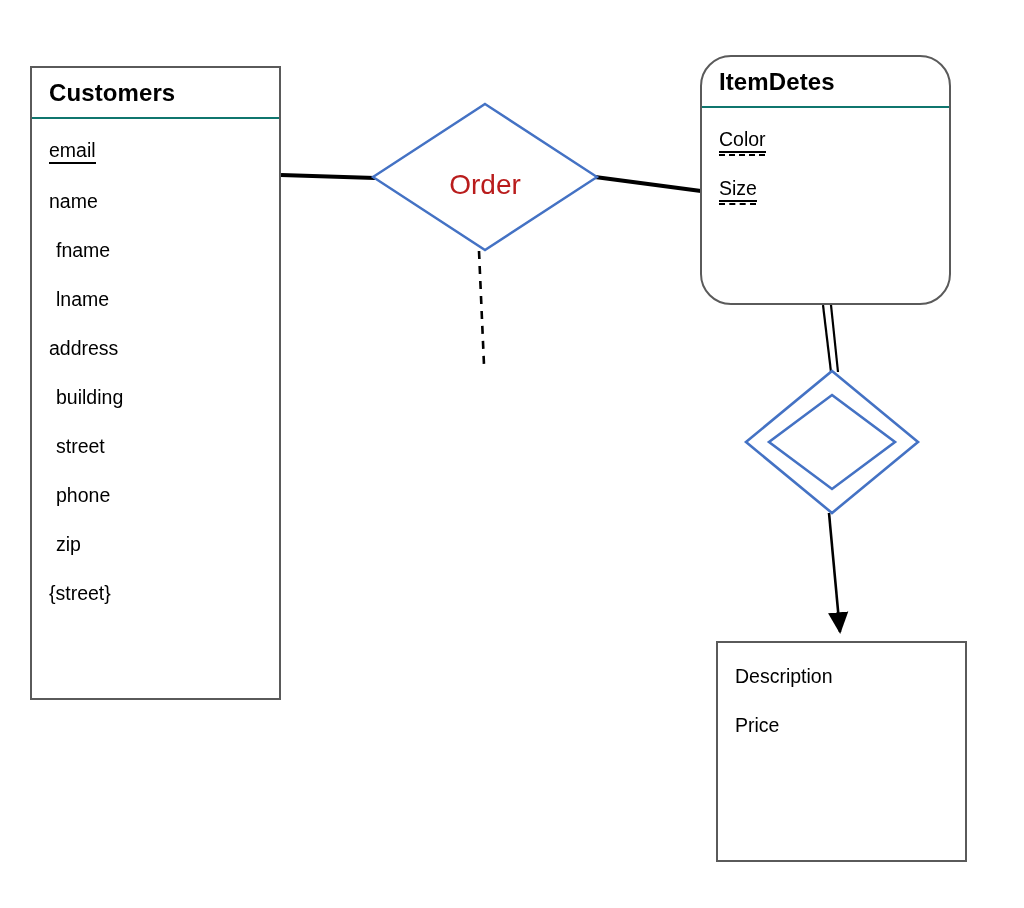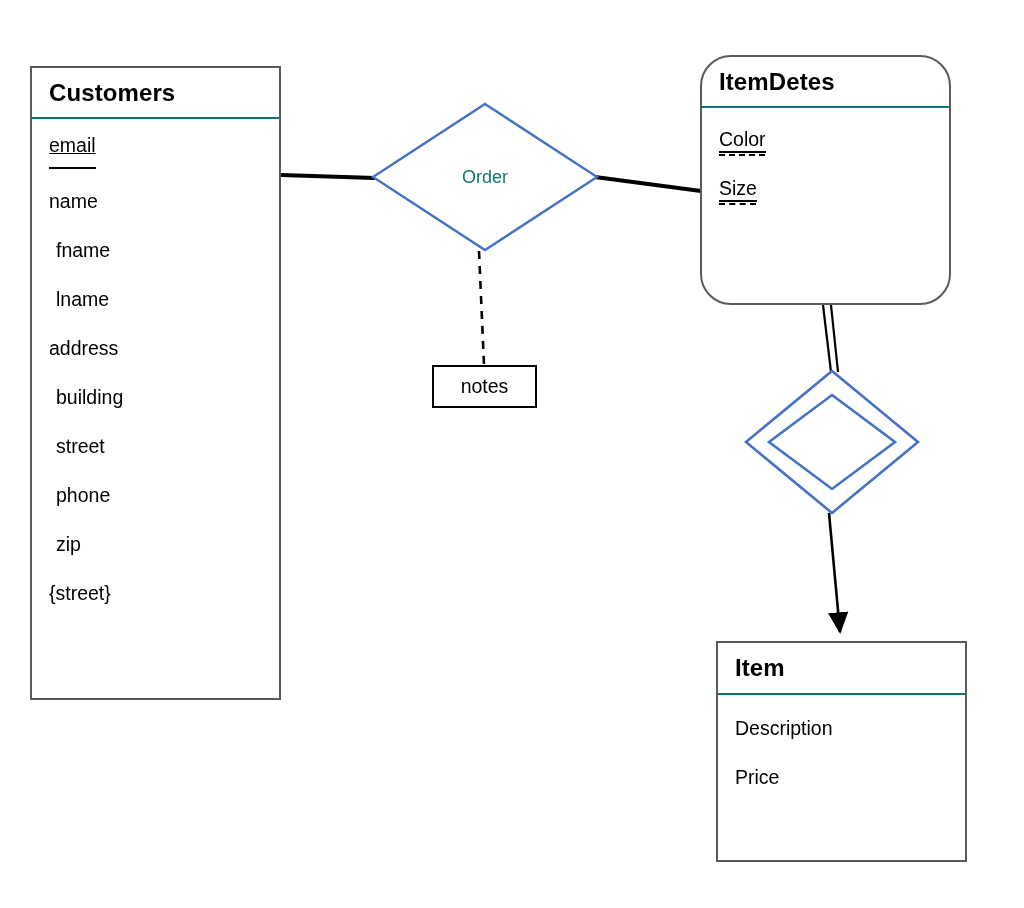--- a/index.html
+++ b/index.html
@@ -57,22 +57,21 @@
   }
   .attr.indent {
     padding-left: 24px;
   }
   .attr .txt {
     display: inline-block;
   }
   
   .attr.pk .txt {
     border-bottom: 2.2px solid #000000;
-    padding-bottom: 11px;
-    text-decoration: underline;
+    padding-bottom: 1px;
   }
   
   .attr.partial .txt {
     position: relative;
     border-bottom: 2.2px solid #000000;
     padding-bottom: 1px;
   }
   .attr.partial .txt::after {
     content: "";
     position: absolute;
@@ -92,24 +91,25 @@
     justify-content: center;
     font-size: 19.5px;
     color: #000000;
   }
   
   .diamond-label {
     position: absolute;
     display: flex;
     align-items: center;
     justify-content: center;
-    font-size: 18px;
-    color: #0f766e;
+    font-size: 28px;
+    color: #b91c1c;
     pointer-events: none;
     white-space: nowrap;
+    margin-top: 8px;
   }
 </style>
 </head>
 <body>
 
 <div id="canvas">
 
   <svg id="edges" viewBox="0 0 1024 908" width="1024" height="908">
     <defs>
       <marker id="arrowhead" markerWidth="9" markerHeight="9" refX="7.6" refY="4.5" orient="auto" markerUnits="strokeWidth">
@@ -184,30 +184,24 @@
       <div class="attr partial">
         <span class="txt">Color</span>
       </div>
       <div class="attr partial">
         <span class="txt">Size</span>
       </div>
     </div>
   </div>
 
   <div class="entity" style="left:716px; top:641px; width:251px; height:221px;">
-    <div class="entity-header" style="height:52px;">
-      <span>Item</span>
-    </div>
     <div class="entity-body">
       <div class="attr">
         <span class="txt">Description</span>
       </div>
       <div class="attr">
         <span class="txt">Price</span>
       </div>
     </div>
   </div>
 
-  <div class="notebox" style="left:432px; top:365px; width:105px; height:43px;">
-    <span>notes</span>
-  </div>
 
 </div>
 
 </body></html>

